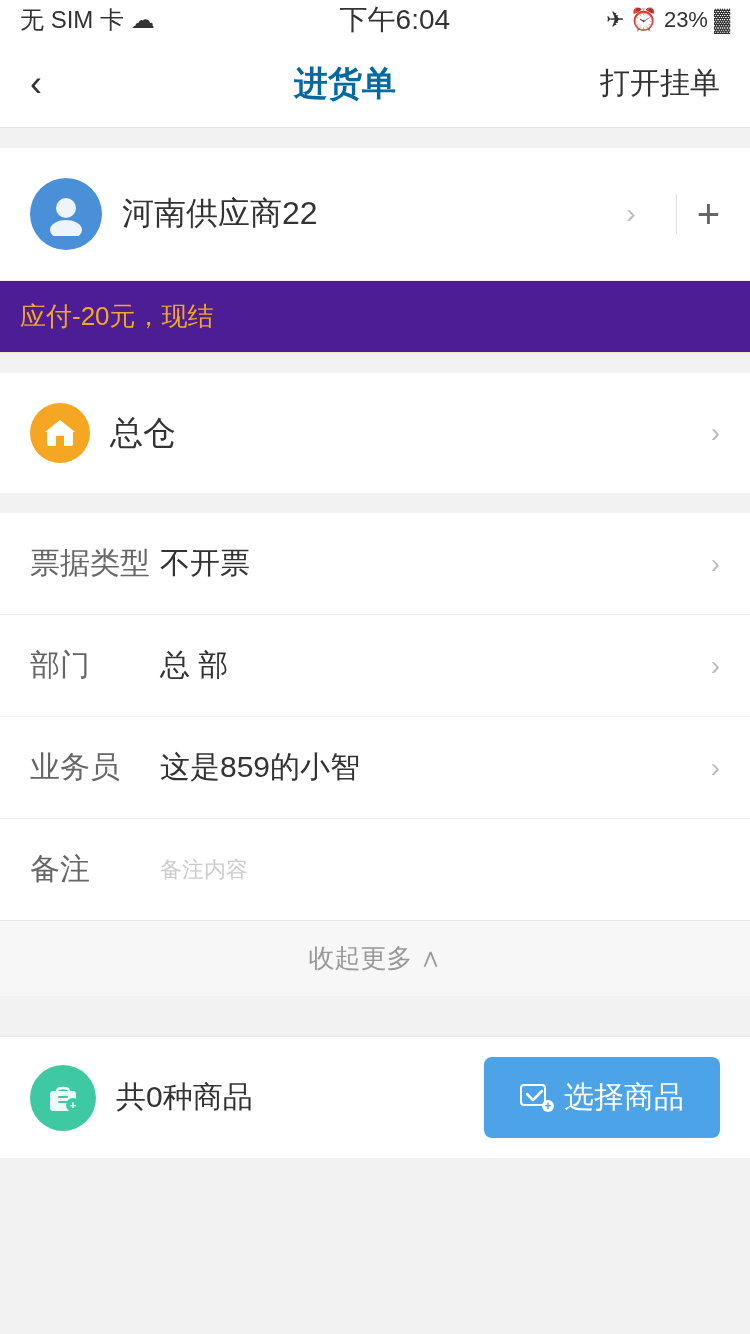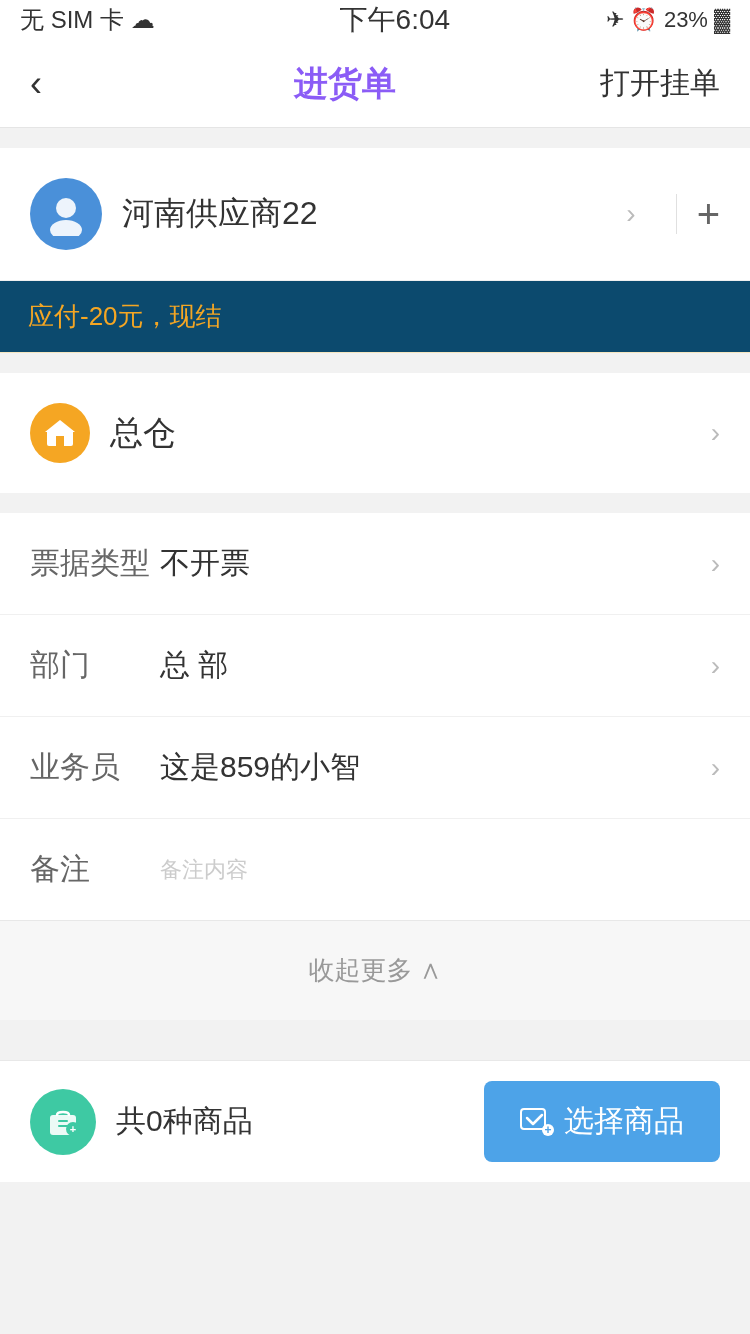--- a/index.html
+++ b/index.html
@@ -42,21 +42,21 @@
     }
     .nav-back {
       font-size: 36px;
       color: #333;
       cursor: pointer;
       width: 60px;
     }
     .nav-title {
       font-size: 34px;
       font-weight: 600;
-      color: #8b5cf6;
+      color: #0369a1;
     }
     .nav-action {
       font-size: 30px;
       color: #333;
       cursor: pointer;
     }
 
     
     .section-gap {
       width: 750px;
@@ -107,22 +107,22 @@
     }
     .supplier-divider {
       width: 1px;
       height: 40px;
       background: #e0e0e0;
       margin: 0 20px;
     }
 
     
     .notice-bar {
-      background: #0c4a6e;
-      padding: 18px 28px;
+      background: #4c1d95;
+      padding: 18px 20px;
       font-size: 26px;
       color: #f5a623;
       border-bottom: 1px solid #f5e6c0;
     }
 
     
     .warehouse-row {
       display: flex;
       align-items: center;
       padding: 30px;
@@ -171,21 +171,21 @@
       flex: 1;
       font-size: 22px;
       color: #ccc;
     }
 
     
     .collapse-row {
       display: flex;
       align-items: flex-start;
       justify-content: center;
-      padding: 32px;
+      padding: 20px;
       background: #f7f7f7;
       border-top: 1px solid #e8e8e8;
     }
     .collapse-text {
       font-size: 26px;
       color: #999;
     }
 
     
     .product-bar {

